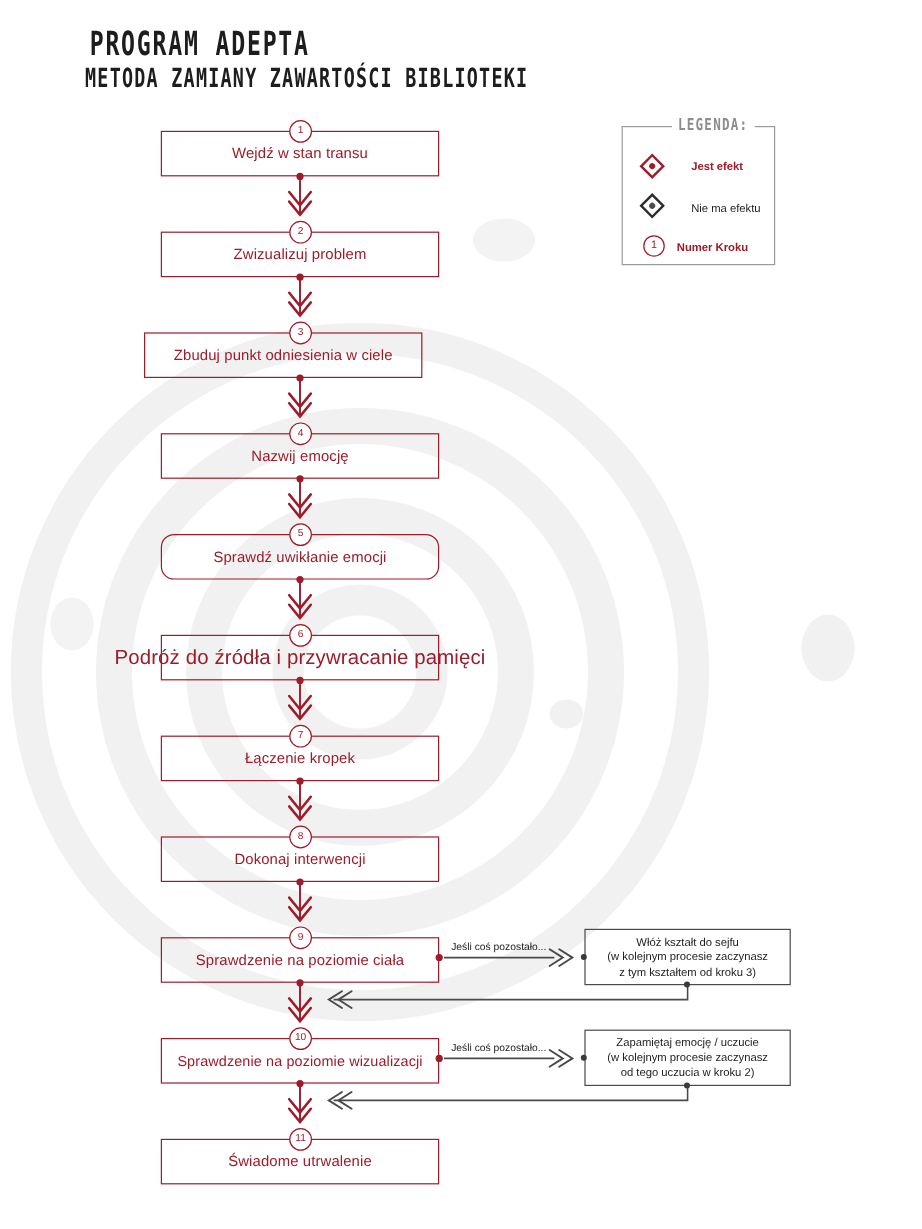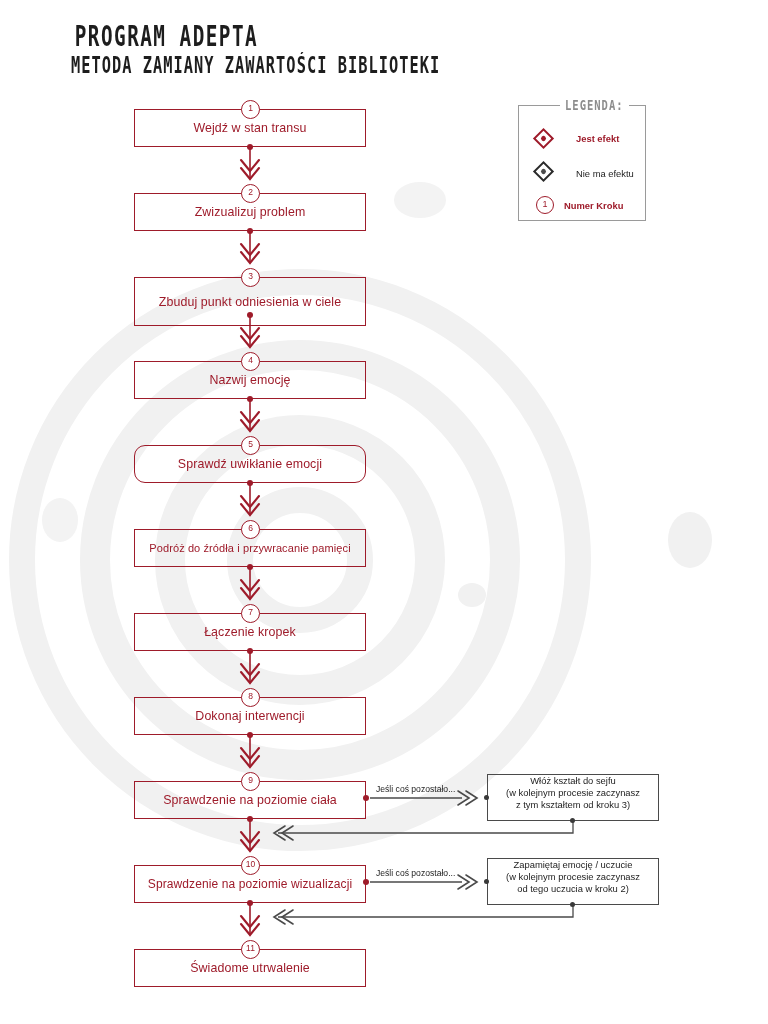--- a/index.html
+++ b/index.html
@@ -114,20 +114,21 @@
   }
 
   
   .branch-box {
     position: absolute;
     box-sizing: border-box;
     border: 1.3px solid #4a4a4a;
     display: flex;
     flex-direction: column;
     align-items: center;
+    justify-content: center;
     z-index: 4;
     background: transparent;
   }
   .branch-box .bline {
     color: #1d1d1d;
     font-size: 9.4px;
     line-height: 12.2px;
     white-space: nowrap;
     text-align: center;
     font-family: "Liberation Sans", sans-serif;
@@ -293,40 +294,40 @@
 </div>
 <div class="step-num" style="left:241px; top:100px;">1</div>
 <div class="dot" style="left:247px; top:144px;"></div>
 
 <div class="step-box" style="left:134px; top:193px; width:232px; height:38px;">
   <span class="label">Zwizualizuj problem</span>
 </div>
 <div class="step-num" style="left:241px; top:184px;">2</div>
 <div class="dot" style="left:247px; top:228px;"></div>
 
-<div class="step-box" style="left:134px; top:277px; width:232px; height:49px;">
+<div class="step-box" style="left:120px; top:277px; width:232px; height:38px;">
   <span class="label">Zbuduj punkt odniesienia w ciele</span>
 </div>
 <div class="step-num" style="left:241px; top:268px;">3</div>
 <div class="dot" style="left:247px; top:312px;"></div>
 
 <div class="step-box" style="left:134px; top:361px; width:232px; height:38px;">
   <span class="label">Nazwij emocję</span>
 </div>
 <div class="step-num" style="left:241px; top:352px;">4</div>
 <div class="dot" style="left:247px; top:396px;"></div>
 
 <div class="step-box" style="left:134px; top:445px; width:232px; height:38px;border-radius:11px;">
   <span class="label">Sprawdź uwikłanie emocji</span>
 </div>
 <div class="step-num" style="left:241px; top:436px;">5</div>
 <div class="dot" style="left:247px; top:480px;"></div>
 
 <div class="step-box" style="left:134px; top:529px; width:232px; height:38px;">
-  <span class="label" style="font-size:11px;">Podróż do źródła i przywracanie pamięci</span>
+  <span class="label" style="font-size:17px;">Podróż do źródła i przywracanie pamięci</span>
 </div>
 <div class="step-num" style="left:241px; top:520px;">6</div>
 <div class="dot" style="left:247px; top:564px;"></div>
 
 <div class="step-box" style="left:134px; top:613px; width:232px; height:38px;align-items:center;">
   <span class="label">Łączenie kropek</span>
 </div>
 <div class="step-num" style="left:241px; top:604px;">7</div>
 <div class="dot" style="left:247px; top:648px;"></div>
 

